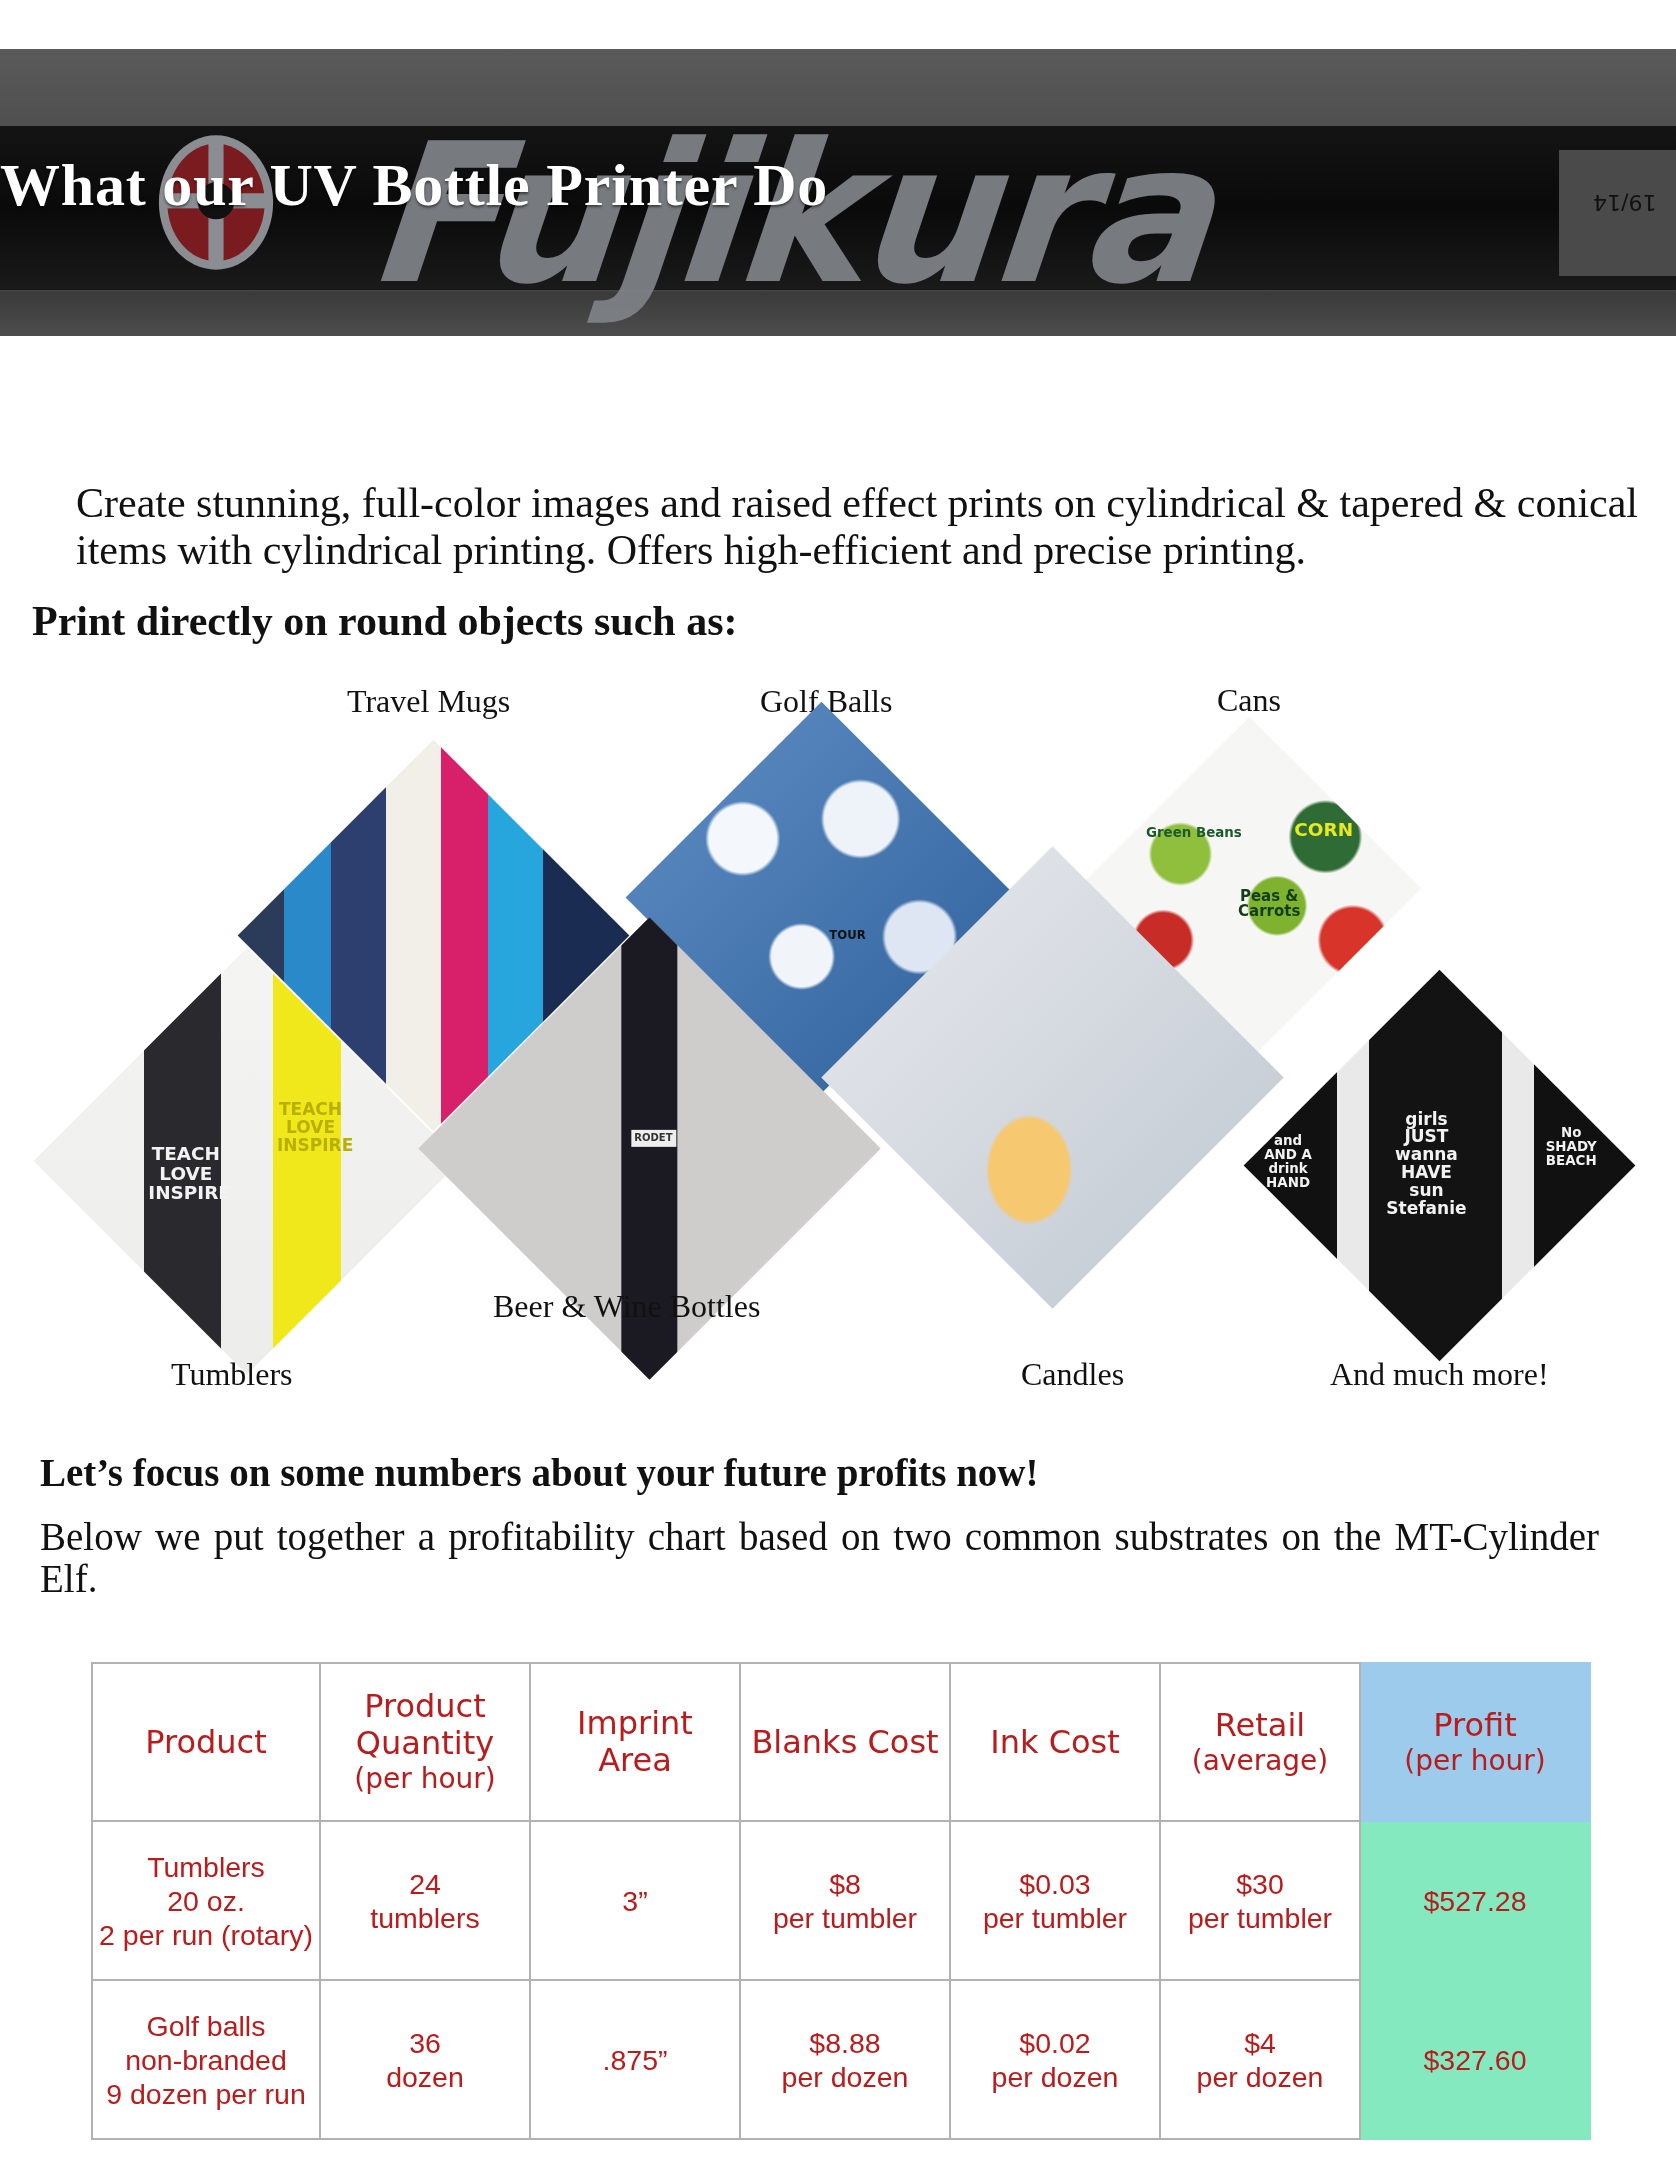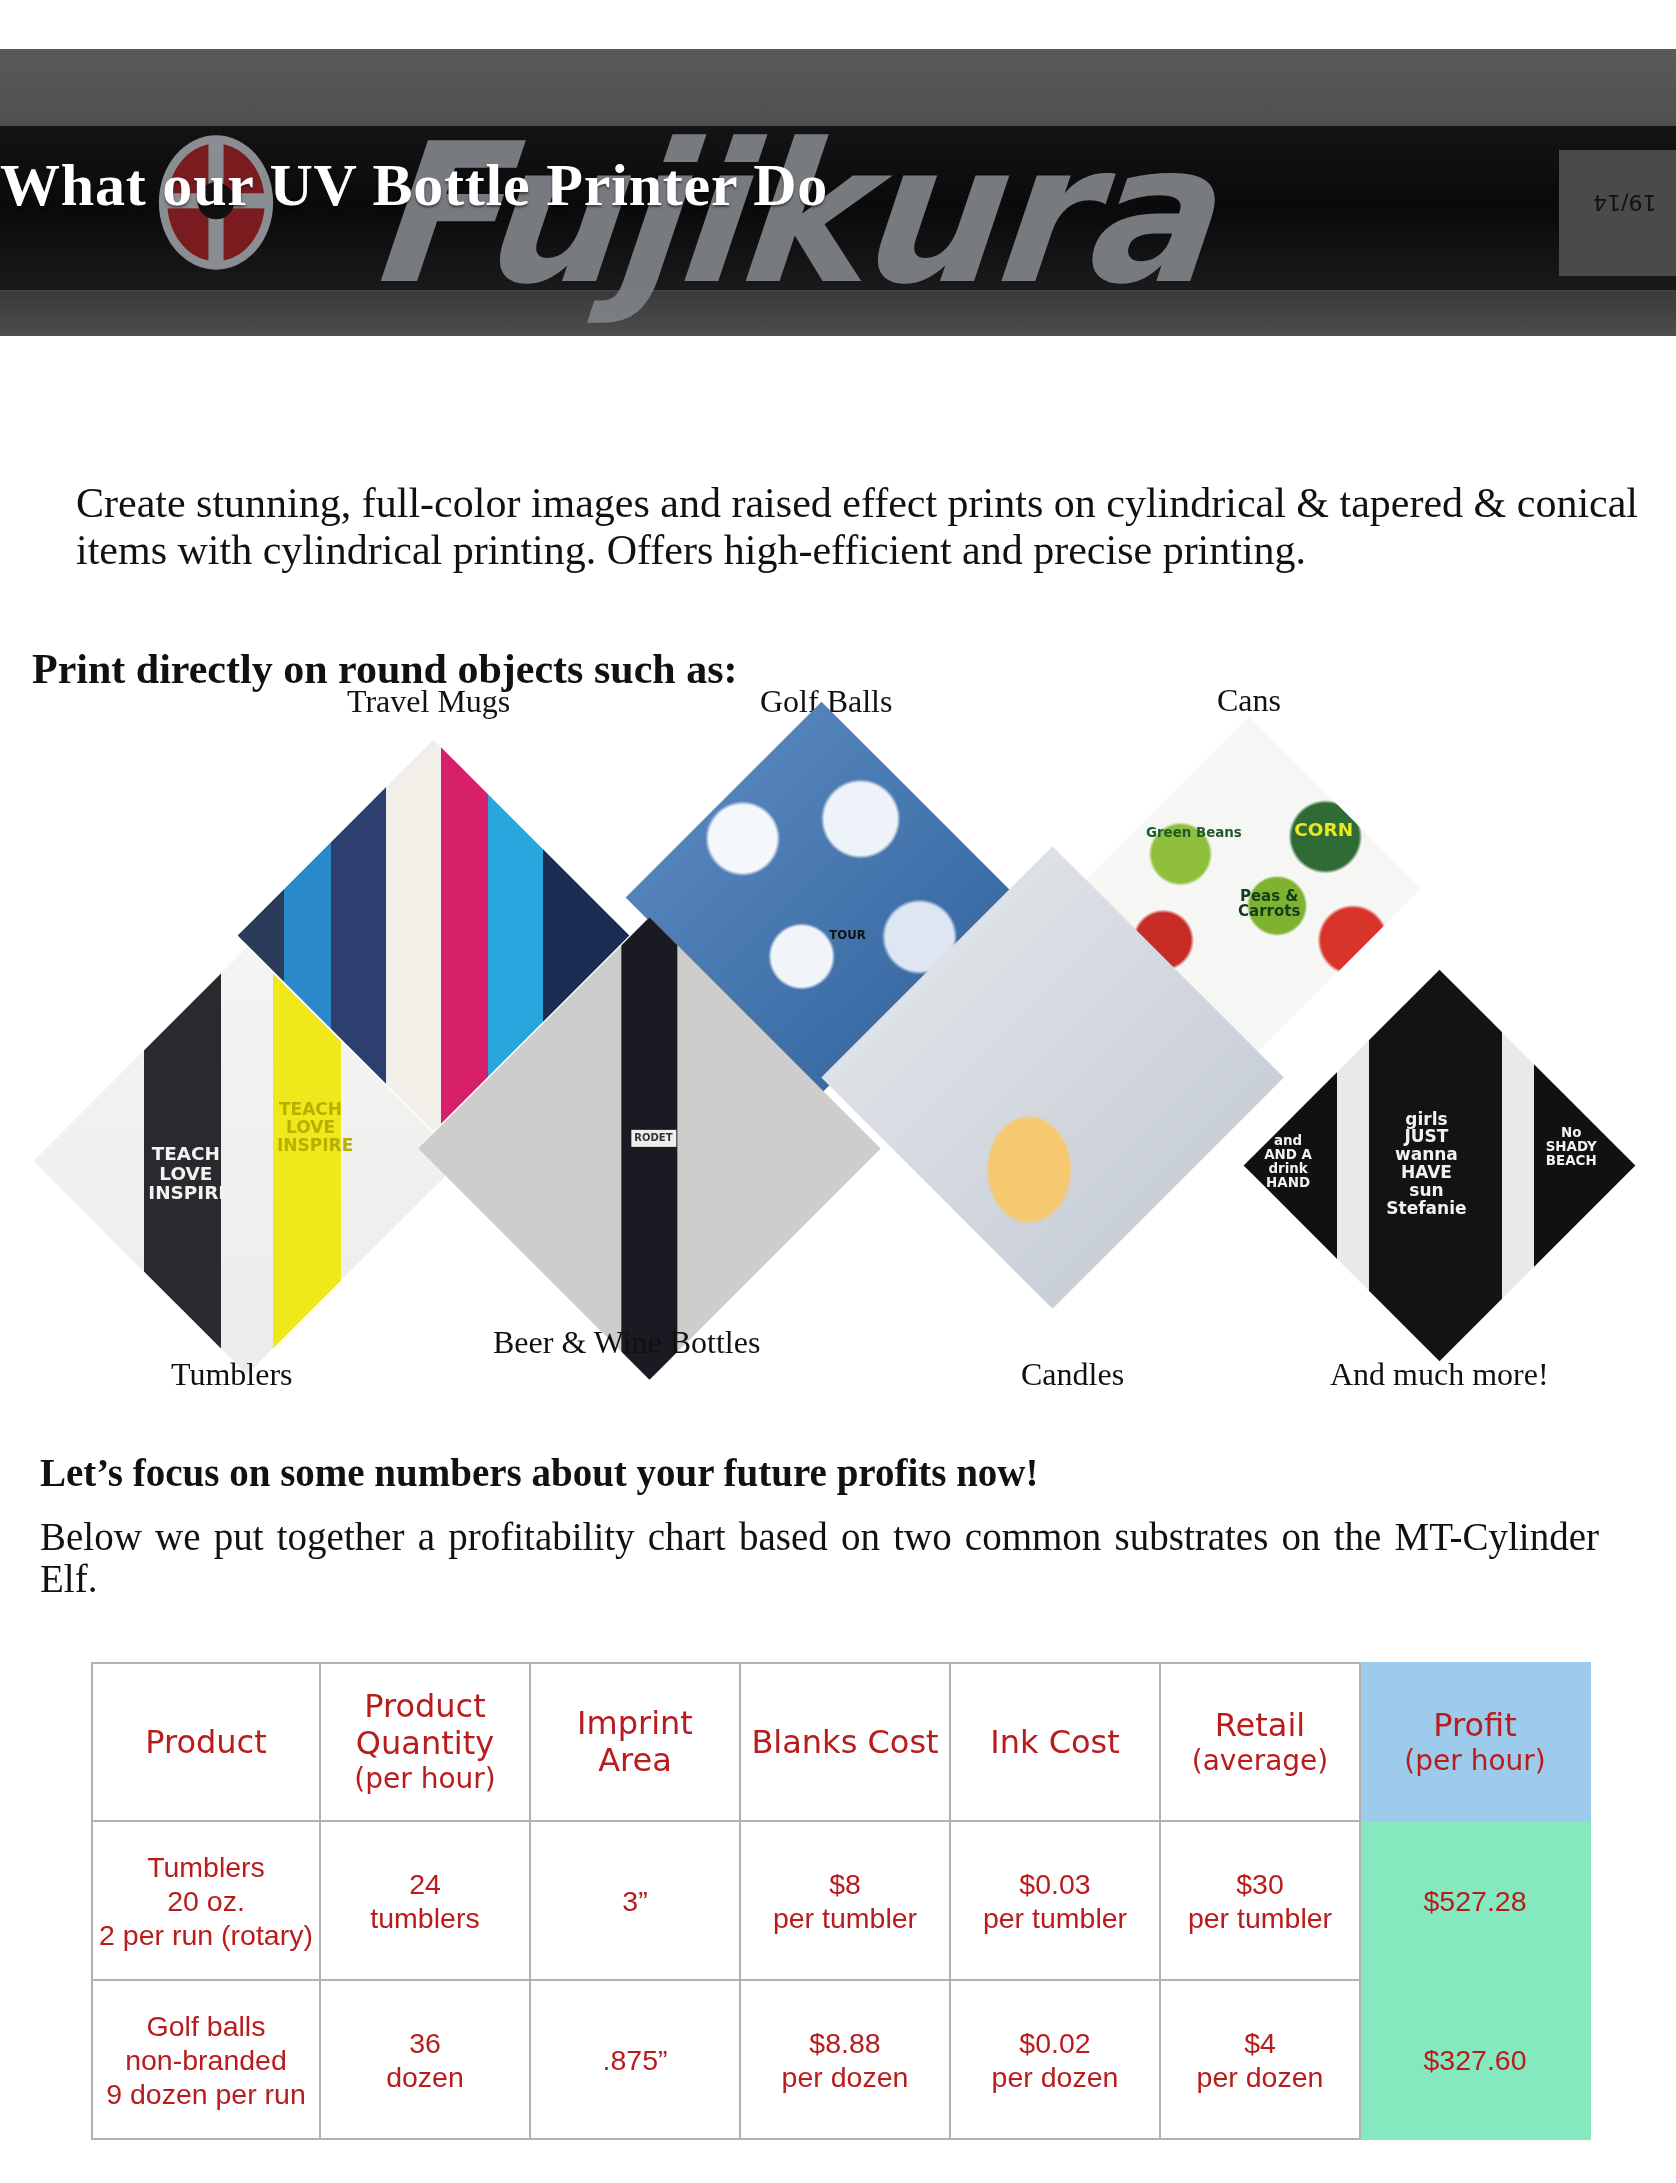--- a/index.html
+++ b/index.html
@@ -20,21 +20,21 @@
   .banner .tag { position:absolute; left:1559px; top:101px; width:117px; height:126px;
             background:#4a4a4a; }
   .banner .tag span { position:absolute; left:34px; top:40px; font-family:"DejaVu Sans",sans-serif;
             font-size:22px; color:#111; transform:rotate(180deg); display:inline-block; }
   .banner .headline { position:absolute; left:0; width:1677px; top:102px; 
             color:#ffffff; font-family:"Liberation Serif",serif; font-weight:bold; font-size:60px;
             letter-spacing:0.8px; text-shadow:0 1.7px 2.5px rgba(0,0,0,.5); }
 
   
   .intro { position:absolute; left:32px; top:480px; width:1618px; font-size:42px; line-height:47px;margin-left:44px; }
-  .lead { position:absolute; left:32px; top:597px; font-size:42px; font-weight:bold;margin-top:48px; }
+  .lead { position:absolute; left:32px; top:597px; font-size:42px; font-weight:bold; }
 
   
   .label { position:absolute; font-size:32px; white-space:nowrap; }
   .diamond { position:absolute; transform:rotate(45deg); overflow:hidden; }
   .diamond .inner { position:absolute; left:-21%; top:-21%; width:142%; height:142%;
                     transform:rotate(-45deg); }
 
   .d-mugs   { left:295px; top:797px; width:277px; height:277px; }
   .d-mugs .inner { background:
         linear-gradient(90deg, #2b3b5a 0 12%, #2a89c9 12% 24%, #2d3f6e 24% 38%, #f2eee8 38% 52%, #d8206a 52% 64%, #27a6de 64% 78%, #1b2c52 78% 100%); }
@@ -163,21 +163,21 @@
     <div class="tumbler-text" style="left:4%;top:42%;width:59px;font-size:13.4px">
       <div>and</div>
       <div>AND A</div>
       <div>drink</div>
       <div>HAND</div>
     </div>
   </div>
 </div>
 
 <div class="label" style="left:171px;top:1356px">Tumblers</div>
-<div class="label" style="left:493px;top:1324px">Beer &amp; Wine Bottles</div>
+<div class="label" style="left:493px;top:1288px">Beer &amp; Wine Bottles</div>
 <div class="label" style="left:1021px;top:1356px">Candles</div>
 <div class="label" style="left:1330px;top:1356px">And much more!</div>
 
 <div class="profit-heading">Let’s focus on some numbers about your future profits now!</div>
 <div class="profit-desc">Below we put together a profitability chart based on two common substrates on the MT-Cylinder Elf.</div>
 
 <table class="profit">
   <tbody>
       <tr class="head">
     <th class="c0">

